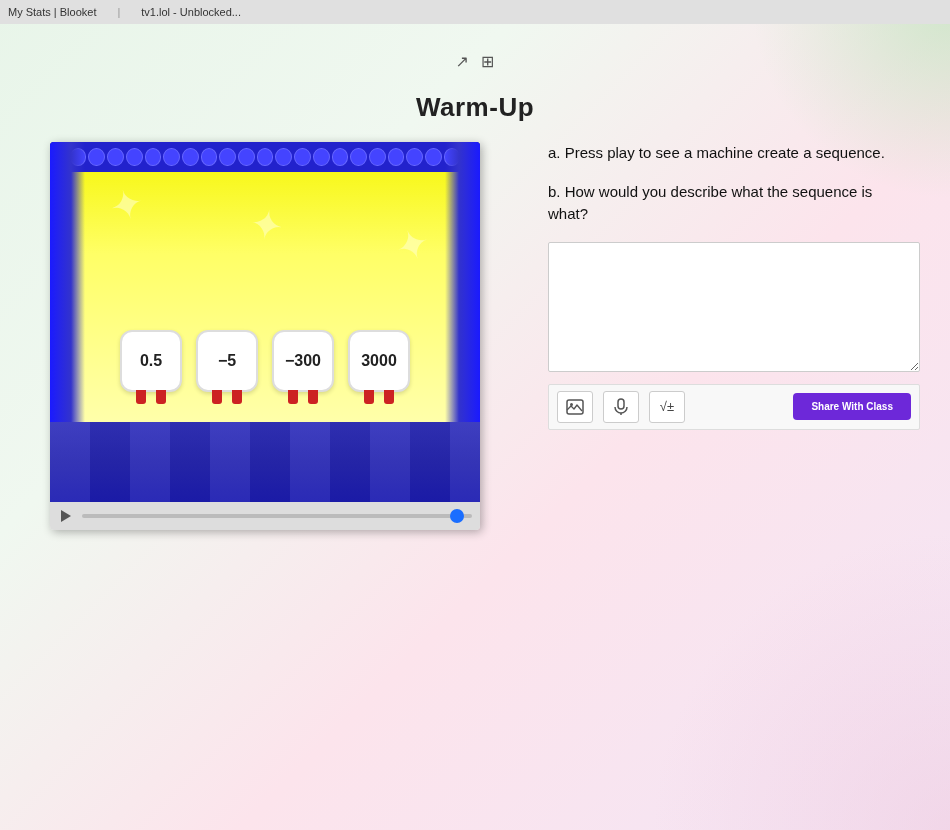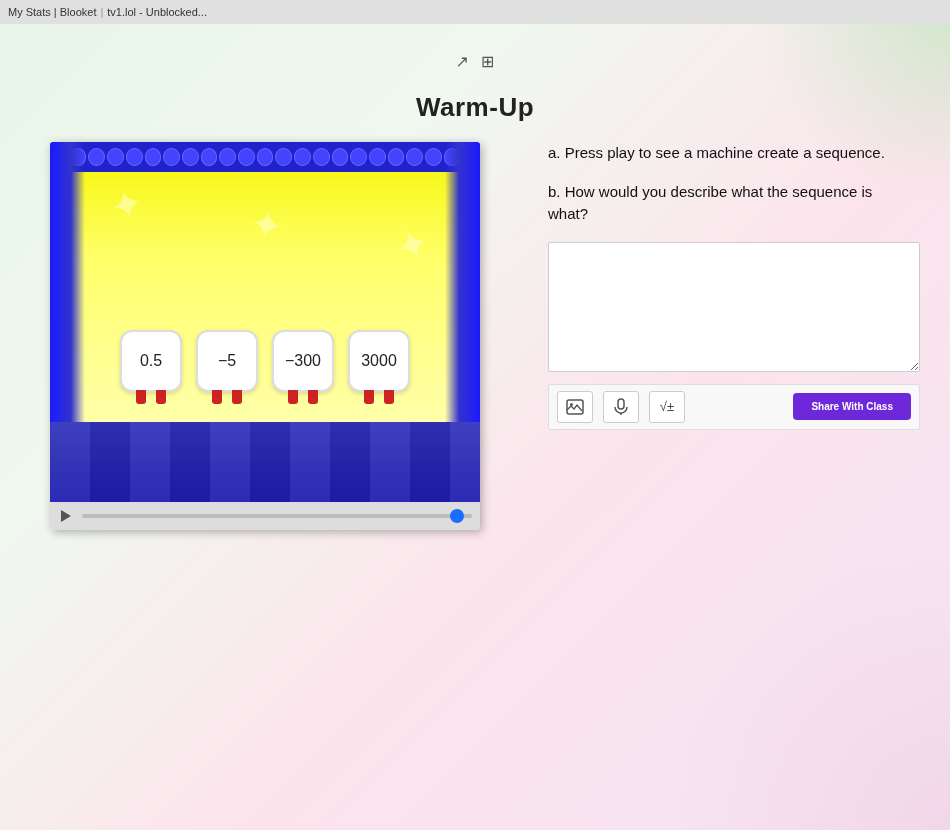--- a/index.html
+++ b/index.html
@@ -17,21 +17,21 @@
     .tab-bar {
       position: absolute;
       top: 0;
       left: 0;
       width: 100%;
       height: 22px;
       background: #e0e0e0;
       display: flex;
       align-items: center;
       padding: 12px 8px;
-      gap: 4px;
+      gap: 21px;
       font-size: 11px;
       color: #333;
       z-index: 100;
     }
 
     .tab-item {
       display: flex;
       align-items: center;
       gap: 4px;
     }
@@ -195,21 +195,21 @@
     .number-card {
       width: 62px;
       height: 62px;
       background: #fff;
       border-radius: 12px;
       border: 2px solid #ddd;
       display: flex;
       align-items: center;
       justify-content: center;
       font-size: 16px;
-      font-weight: 400;
+      font-weight: 700;
       color: #222;
       position: relative;
       box-shadow: 0 2px 4px rgba(0,0,0,0.15);
     }
 
     
     .card-legs {
       position: absolute;
       bottom: -14px;
       left: 50%;

